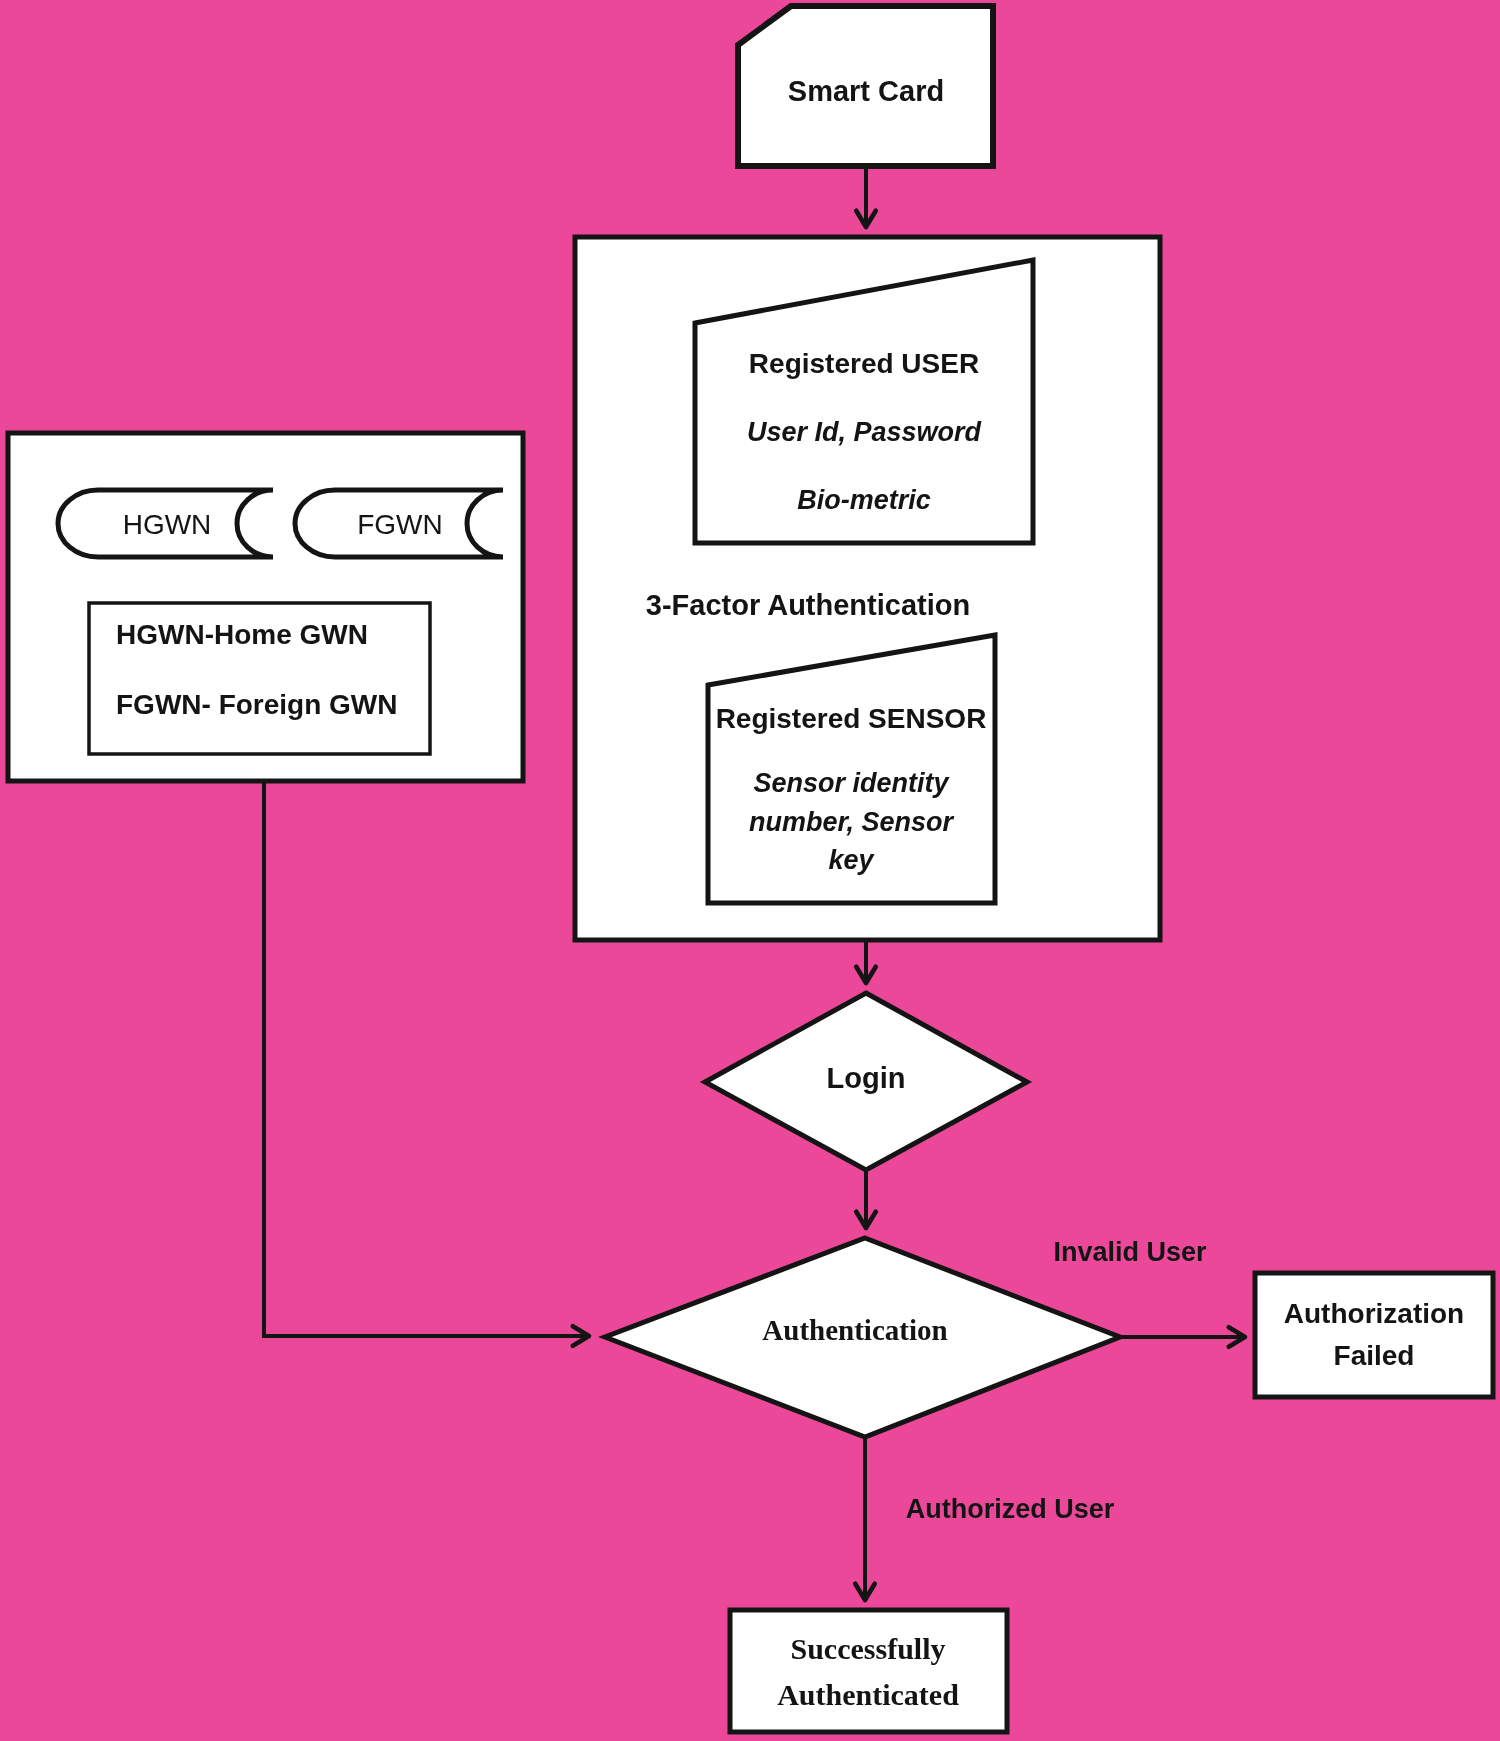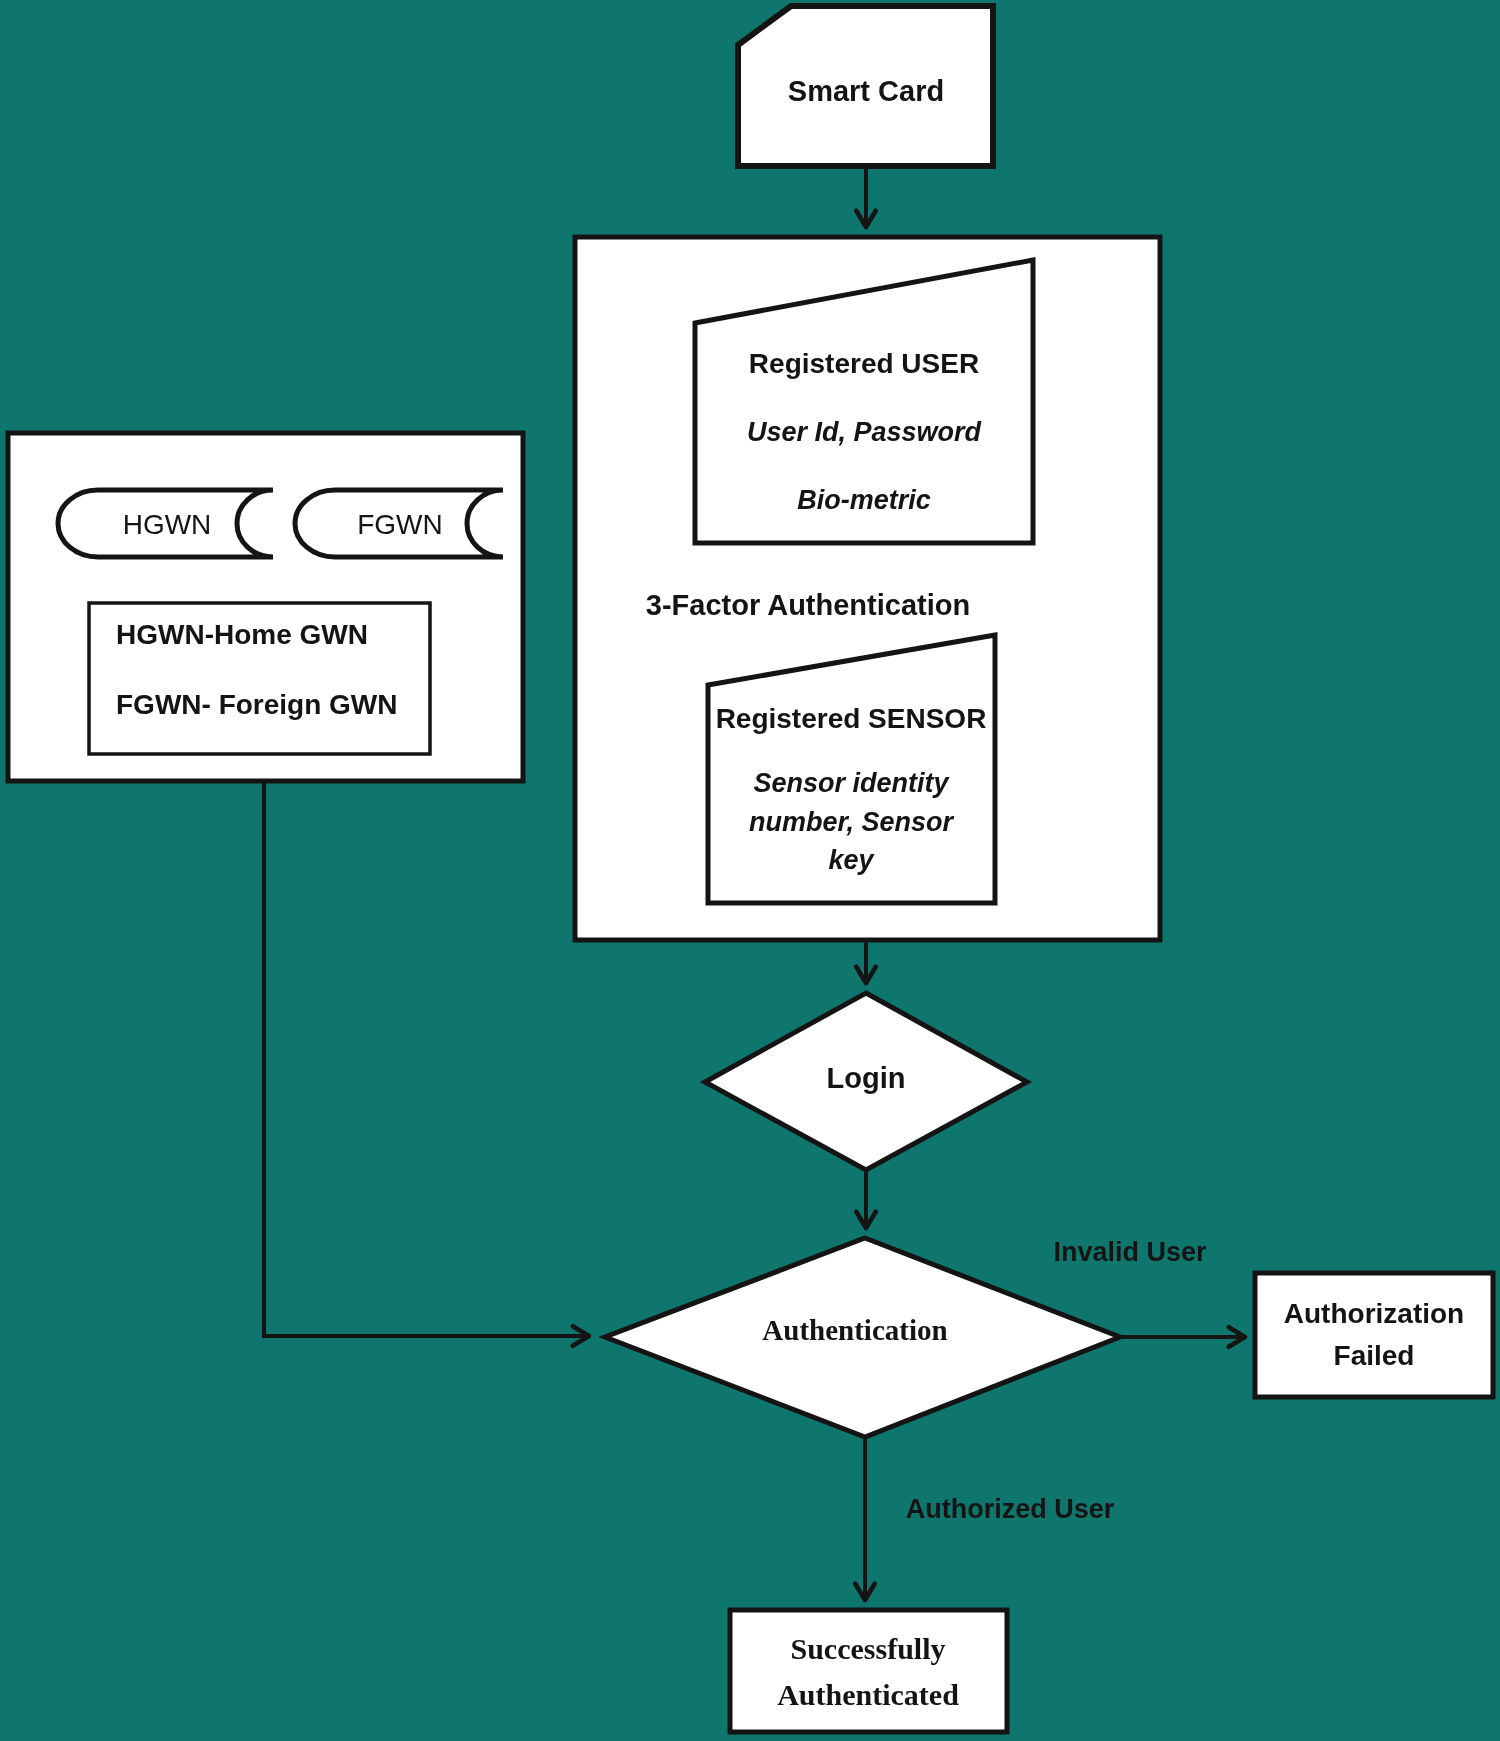--- a/index.html
+++ b/index.html
@@ -4,21 +4,21 @@
 <style>
   html, body {
     margin: 0;
     padding: 0;
     background: #ffffff;
   }
   .canvas {
     position: relative;
     width: 1500px;
     height: 1741px;
-    background: #0f766e;
+    background: #ec4899;
     overflow: hidden;
   }
   svg.diagram {
     position: absolute;
     left: 0;
     top: 0;
     width: 1500px;
     height: 1741px;
     display: block;
   }

